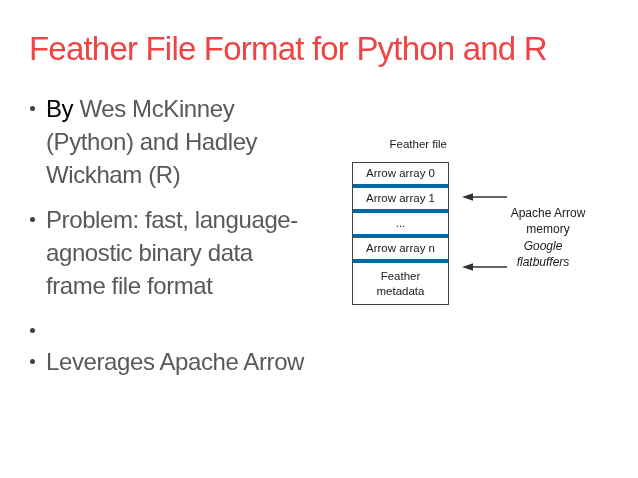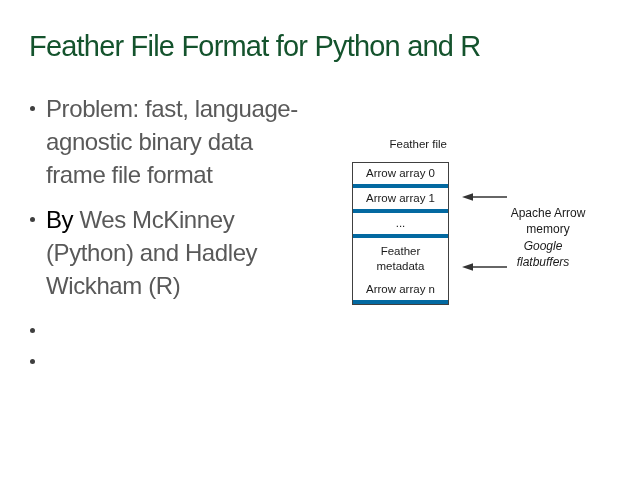--- a/index.html
+++ b/index.html
@@ -2,21 +2,21 @@
 <html><head>
 <meta charset="utf-8">
 <style>
   html,body{margin:0;padding:0;background:#ffffff;}
   .slide{
     position:relative;width:638px;height:478px;background:#ffffff;
     font-family:"Liberation Sans",sans-serif;overflow:hidden;
   }
   .title{
     position:absolute;left:29px;top:30px;
-    font-size:29px;letter-spacing:-0.8px;color:#14532d;
+    font-size:33px;letter-spacing:-0.8px;color:#ef4444;
     white-space:nowrap;
   }
   .bullets{position:absolute;left:28px;top:92px;width:320px;}
   .bullet{display:flex;margin-bottom:12px;}
   .dot{
     width:5px;height:5px;border-radius:50%;background:#3f3f3f;
     margin:14px 11px 0 2px;flex:none;
   }
   .btext{
     font-size:24px;line-height:33px;color:#595959;
@@ -52,48 +52,49 @@
 </head>
 <body>
 
 <div class="slide">
 
   <div class="title">Feather File Format for Python and R</div>
 
   <div class="bullets">
     <div class="bullet">
       <span class="dot"></span>
+      <span class="btext"><span class="lead">By </span><span>Wes McKinney
+(Python) and Hadley
+Wickham (R)</span></span>
+    </div>
+    <div class="bullet">
+      <span class="dot"></span>
       <span class="btext"><span class="lead"></span><span>Problem: fast, language-
 agnostic binary data
 frame file format</span></span>
     </div>
     <div class="bullet">
       <span class="dot"></span>
-      <span class="btext"><span class="lead">By </span><span>Wes McKinney
-(Python) and Hadley
-Wickham (R)</span></span>
     </div>
     <div class="bullet">
       <span class="dot"></span>
-    </div>
-    <div class="bullet">
-      <span class="dot"></span>
+      <span class="btext"><span class="lead"></span><span>Leverages Apache Arrow</span></span>
     </div>
   </div>
 
   <div>
     <div class="dtitle">Feather file</div>
 
     <div class="stack">
       <div class="row">Arrow array 0</div>
       <div class="row">Arrow array 1</div>
       <div class="row">...</div>
+      <div class="row">Arrow array n</div>
       <div class="row tall">Feather
 metadata</div>
-      <div class="row">Arrow array n</div>
     </div>
 
     <svg class="arrow arrow1" width="46" height="12" viewBox="0 0 46 12">
       <line x1="9" y1="6" x2="45" y2="6" stroke="#333333" stroke-width="1.4"></line>
       <polygon points="0,6 11,2.2 11,9.8" fill="#333333"></polygon>
     </svg>
     <svg class="arrow arrow2" width="46" height="12" viewBox="0 0 46 12">
       <line x1="9" y1="6" x2="45" y2="6" stroke="#333333" stroke-width="1.4"></line>
       <polygon points="0,6 11,2.2 11,9.8" fill="#333333"></polygon>
     </svg>

